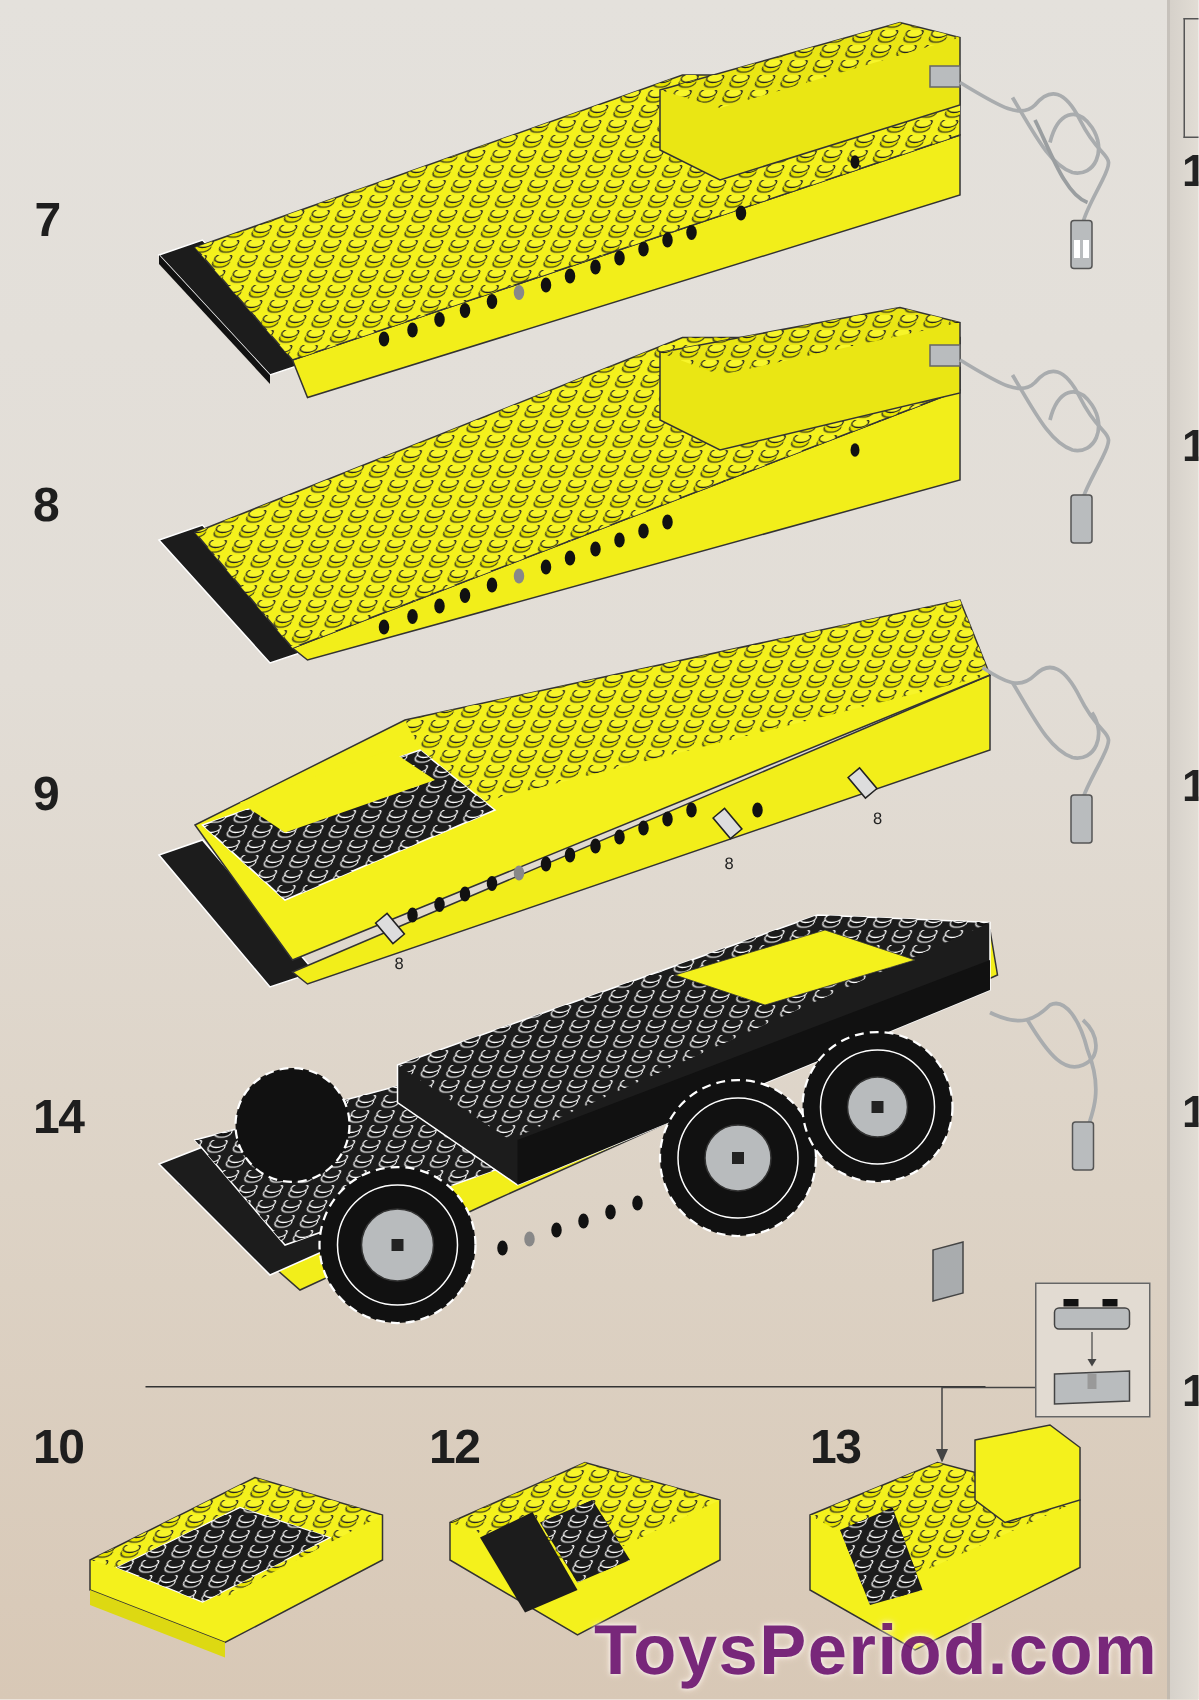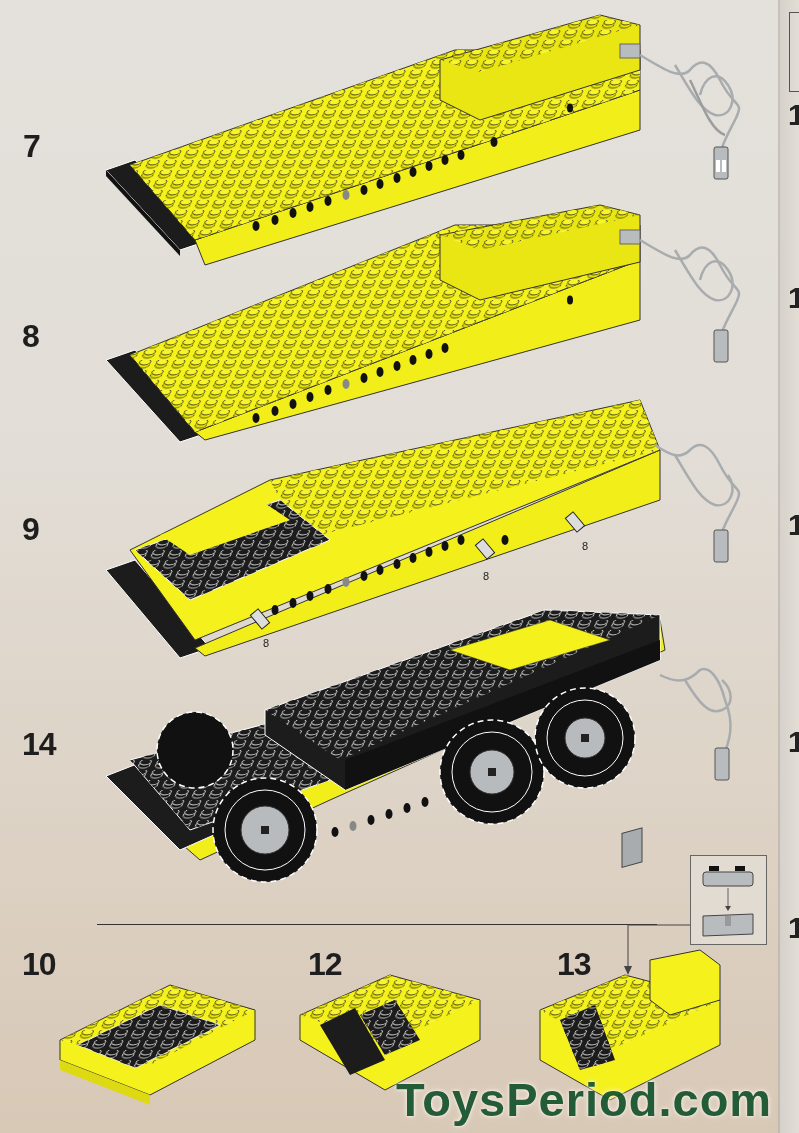--- a/index.html
+++ b/index.html
@@ -8,21 +8,21 @@
     font-family:"Liberation Sans",sans-serif;}
   .page{position:absolute;left:0;top:0;width:799px;height:1133px;}
   .gutter{position:absolute;left:778px;top:0;width:2px;height:1133px;background:#b9b4ad;opacity:.7;}
   .next-page{position:absolute;left:780px;top:0;width:19px;height:1133px;background:linear-gradient(90deg,#d6d1ca,#e2ddd5);}
   .next-frame{position:absolute;left:789px;top:12px;width:14px;height:78px;border:1px solid #555;border-right:none;}
   .next-num{position:absolute;left:788px;font-size:30px;font-weight:bold;color:#222;line-height:1;}
   .step-num{position:absolute;font-family:"Liberation Sans",sans-serif;font-size:32px;font-weight:bold;color:#1e1e1e;line-height:1;letter-spacing:-1px;}
   .qty{position:absolute;font-size:11px;color:#222;}
   .divider{position:absolute;left:97px;top:924px;width:560px;height:1px;background:#333;}
   svg{position:absolute;overflow:visible;}
-  .watermark{position:absolute;left:396px;top:1072px;font-size:47px;font-weight:bold;color:#14532d;
+  .watermark{position:absolute;left:396px;top:1072px;font-size:47px;font-weight:bold;color:#701a75;
     letter-spacing:1px;text-shadow:0 0 3px #fff,0 0 6px #f7e6d8;opacity:.92;}
   .inset{position:absolute;left:690px;top:855px;width:75px;height:88px;border:1px solid #666;background:#e2dbd2;}
 </style>
 </head>
 <body>
 
 <div class="page">
 
   <div class="next-page"></div>
   <div class="gutter"></div>
@@ -31,22 +31,22 @@
   <div class="next-num" style="top:283px">1</div>
   <div class="next-num" style="top:510px">1</div>
   <div class="next-num" style="top:727px">1</div>
   <div class="next-num" style="top:913px">1</div>
 
   <div class="step-num" style="left:23px;top:130px">7</div>
   <div class="step-num" style="left:22px;top:320px">8</div>
   <div class="step-num" style="left:22px;top:513px">9</div>
   <div class="step-num" style="left:22px;top:728px">14</div>
   <div class="step-num" style="left:22px;top:948px">10</div>
-  <div class="step-num" style="left:308px;top:948px">12</div>
-  <div class="step-num" style="left:557px;top:948px">13</div>
+  <div class="step-num" style="left:286px;top:948px">12</div>
+  <div class="step-num" style="left:540px;top:948px">13</div>
 
   <svg style="left:0;top:0" width="799" height="300">
     <defs>
       <pattern id="studY" width="17" height="10" patternUnits="userSpaceOnUse" patternTransform="skewX(-25)">
         <ellipse cx="8" cy="5" rx="5.5" ry="3.2" fill="#e8e400" stroke="#222" stroke-width="0.8"></ellipse>
         <rect x="2.5" y="2" width="11" height="3" fill="#e8e400"></rect>
         <ellipse cx="8" cy="2" rx="5.5" ry="3" fill="#f7f52a" stroke="#222" stroke-width="0.8"></ellipse>
       </pattern>
       <pattern id="studB" width="17" height="10" patternUnits="userSpaceOnUse" patternTransform="skewX(-25)">
         <ellipse cx="8" cy="5" rx="5.5" ry="3.2" fill="#111" stroke="#fff" stroke-width="0.8"></ellipse>

